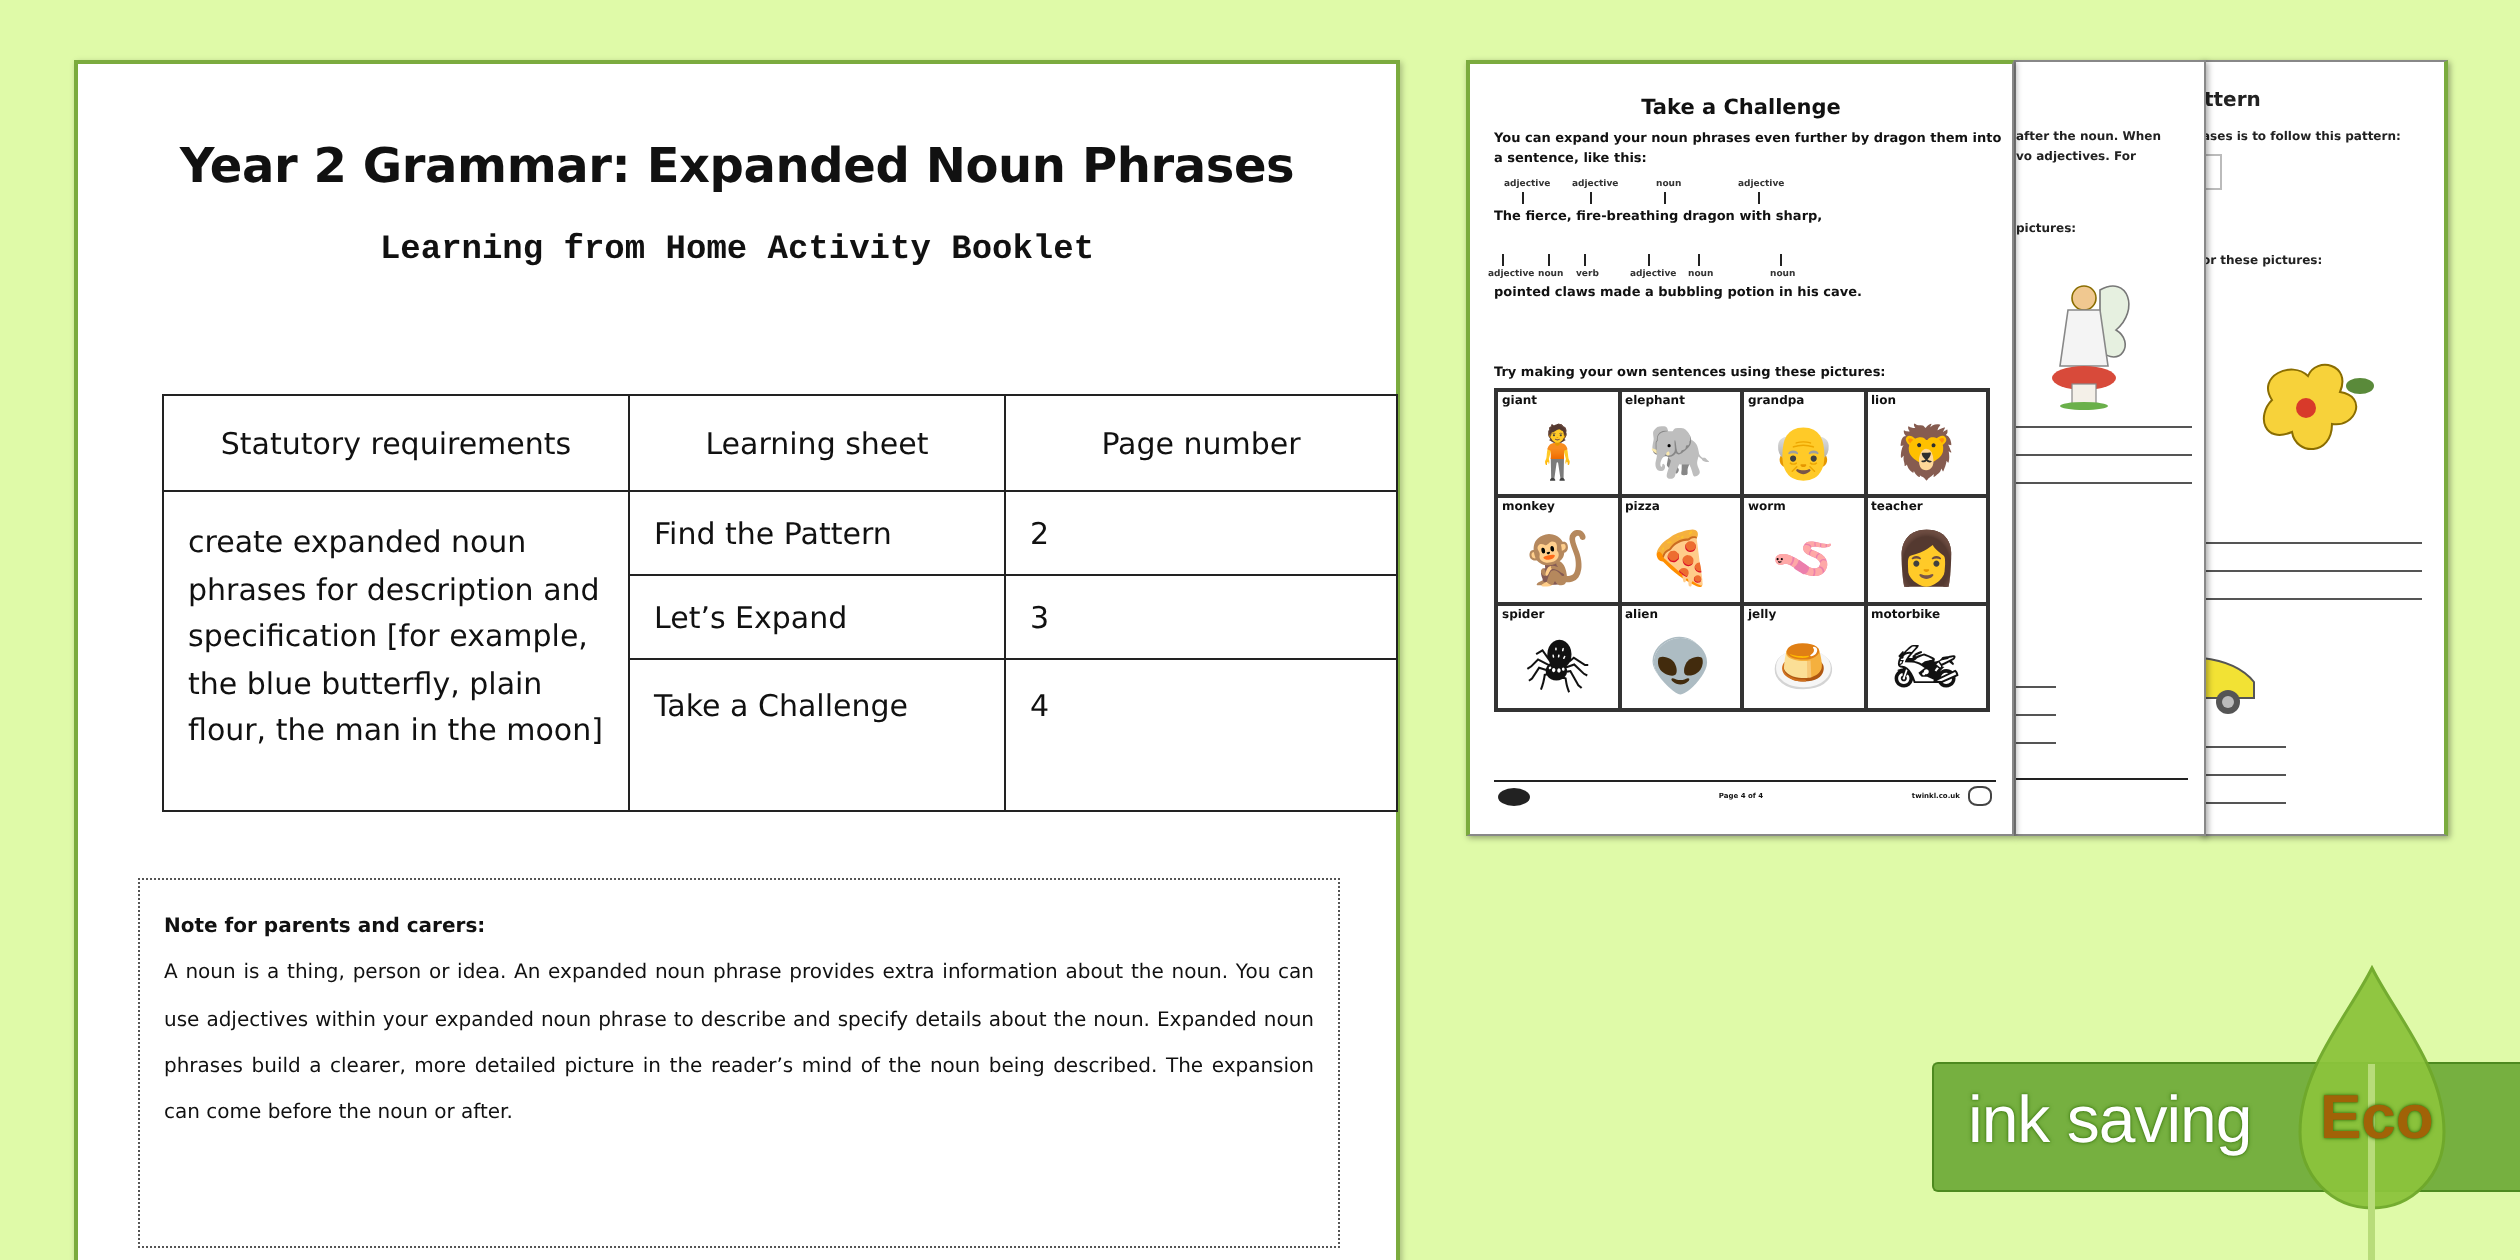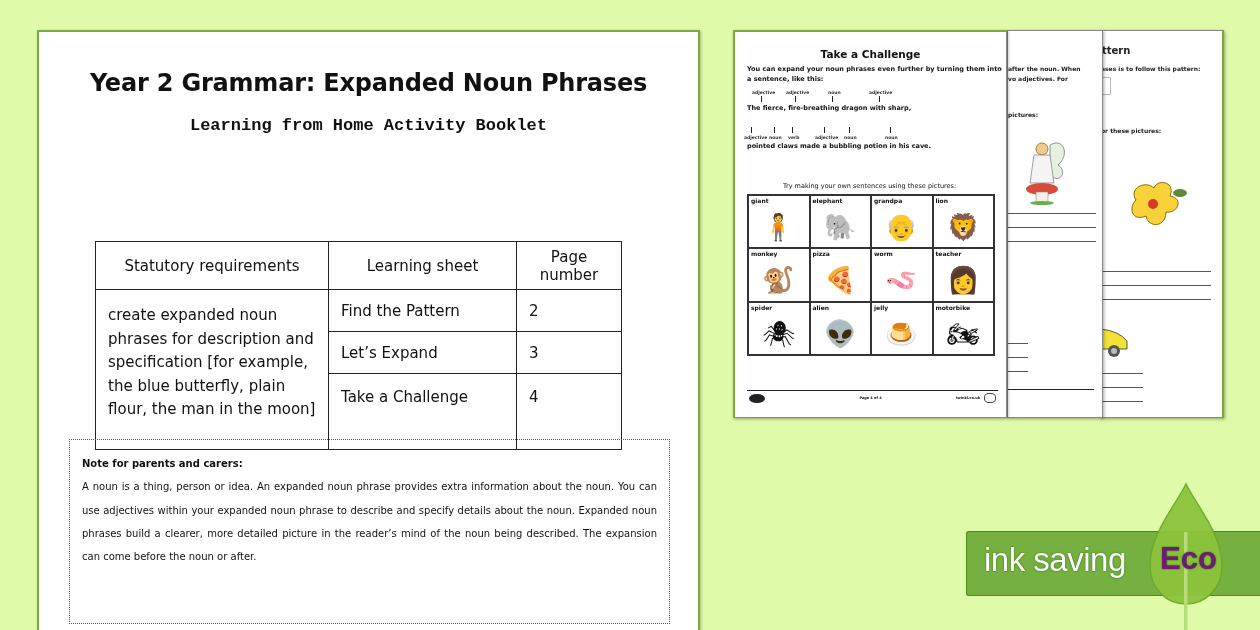--- a/index.html
+++ b/index.html
@@ -23,22 +23,22 @@
     }
     .subtitle {
       position: absolute; left: 0; width: 100%; top: 84px; text-align: center;
       font-size: 17px; font-weight: bold; font-family: Liberation Mono, monospace;
     }
     .programme {
       position: absolute; left: 0; width: 100%; top: 115px; text-align: center;
       font-size: 15px;
     }
     table.req {
-      position: absolute; left: 56px; top: 165px; width: 527px;
-      border-collapse: collapse; font-size: 15px; margin-top: 44px;
+      position: absolute; left: 42px; top: 165px; width: 618px;
+      border-collapse: collapse; font-size: 15px;
     }
     table.req td, table.req th {
       border: 1.5px solid #222; padding: 0 12px; text-align: left; vertical-align: middle;
       font-weight: normal;
     }
     table.req th { height: 48px; text-align: center; font-size: 15px; }
     table.req td.req-text { vertical-align: top; padding-top: 14px; line-height: 23.5px; width: 233px; }
     table.req td.act { height: 42px; width: 188px; }
     table.req td.pg { height: 42px; }
     table.req tr.last td.act, table.req tr.last td.pg { vertical-align: top; padding-top: 14px; height: 76px; }
@@ -57,21 +57,21 @@
     }
     .sheet3 { left: 1100px; top: 30px; width: 124px; height: 388px; border-right: 2px solid #7bab3e; }
     .sheet2 { left: 1007px; top: 30px; width: 96px; height: 388px; }
     .sheet1 { left: 733px; top: 30px; width: 274px; height: 388px; border-top: 2px solid #7bab3e; border-left: 2px solid #7bab3e; }
     .tiny { font-size: 7px; font-weight: bold; color: #222; position: absolute; white-space: nowrap; }
     .mini-title { position: absolute; top: 16px; left: 0; width: 100%; text-align: center; font-size: 10.5px; font-weight: bold; }
     .mini-intro { position: absolute; left: 12px; top: 32px; width: 255px; font-size: 6.5px; font-weight: bold; line-height: 10px; }
     .pos-label { position: absolute; font-size: 4.5px; font-weight: bold; color: #333; }
     .tick { position: absolute; width: 1px; height: 6px; background: #222; }
     .mini-sentence { position: absolute; left: 12px; font-size: 6.5px; font-weight: bold; white-space: nowrap; }
-    .grid-cap { position: absolute; left: 12px; top: 150px; font-size: 6.5px; font-weight: normal; margin-left: 36px; }
+    .grid-cap { position: absolute; left: 12px; top: 150px; font-size: 6.5px; font-weight: bold; }
     .pic-grid {
       position: absolute; left: 12px; top: 162px; width: 248px; height: 162px;
       display: grid; grid-template-columns: repeat(4, 1fr); grid-template-rows: repeat(3, 1fr);
       border: 1px solid #333;
     }
     .pic-cell { border: 0.5px solid #333; position: relative; overflow: hidden; }
     .pic-label { position: absolute; left: 2px; top: 1px; font-size: 6px; font-weight: bold; }
     .pic-emoji { position: absolute; left: 0; right: 0; top: 11px; text-align: center; font-size: 26px; line-height: 40px; }
     .mini-footer-line { position: absolute; left: 12px; right: 8px; top: 358px; height: 1px; background: #222; }
     .mini-logo { position: absolute; left: 14px; top: 362px; width: 16px; height: 9px; border-radius: 50%; background: #222; }
@@ -88,21 +88,21 @@
     }
     .eco-text {
       position: absolute; left: 984px; top: 541px; font-size: 33px; color: #fff;
       font-family: "Liberation Sans", sans-serif; letter-spacing: -0.5px;
       text-shadow: 0 0 2px #3e7a12, 0 0 1px #3e7a12;
     }
     .leaf {
       position: absolute; left: 1148px; top: 482px; width: 76px; height: 148px;
     }
     .eco-word {
-      position: absolute; left: 1160px; top: 541px; font-size: 31px; font-weight: bold; color: #701a75;
+      position: absolute; left: 1160px; top: 541px; font-size: 31px; font-weight: bold; color: #a16207;
       font-family: "Liberation Sans", sans-serif;
       text-shadow: 0 0 2px #3e7a12, 0 0 1px #3e7a12;
     }
   </style>
 </head>
 <body>
 
 <div class="main-page">
   <div class="title">Year 2 Grammar: Expanded Noun Phrases</div>
   <div class="subtitle">Learning from Home Activity Booklet</div>
@@ -176,21 +176,21 @@
   <div class="write-line" style="left:0; top:196px; width:88px;"></div>
   <div class="write-line" style="left:0; top:210px; width:88px;"></div>
   <div class="write-line" style="left:0; top:312px; width:20px;"></div>
   <div class="write-line" style="left:0; top:326px; width:20px;"></div>
   <div class="write-line" style="left:0; top:340px; width:20px;"></div>
   <div style="position:absolute; left:0; right:8px; top:358px; height:1px; background:#222;"></div>
 </div>
 
 <div class="sheet sheet1">
   <div class="mini-title">Take a Challenge</div>
-  <div class="mini-intro">You can expand your noun phrases even further by turning them into a sentence, like this:</div>
+  <div class="mini-intro">You can expand your noun phrases even further by dragon them into a sentence, like this:</div>
 
   <div class="pos-label" style="left:17px; top:58px;">adjective</div>
   <div class="pos-label" style="left:51px; top:58px;">adjective</div>
   <div class="pos-label" style="left:93px; top:58px;">noun</div>
   <div class="pos-label" style="left:134px; top:58px;">adjective</div>
   <div class="tick" style="left:26px; top:64px;"></div>
   <div class="tick" style="left:60px; top:64px;"></div>
   <div class="tick" style="left:97px; top:64px;"></div>
   <div class="tick" style="left:144px; top:64px;"></div>
 

